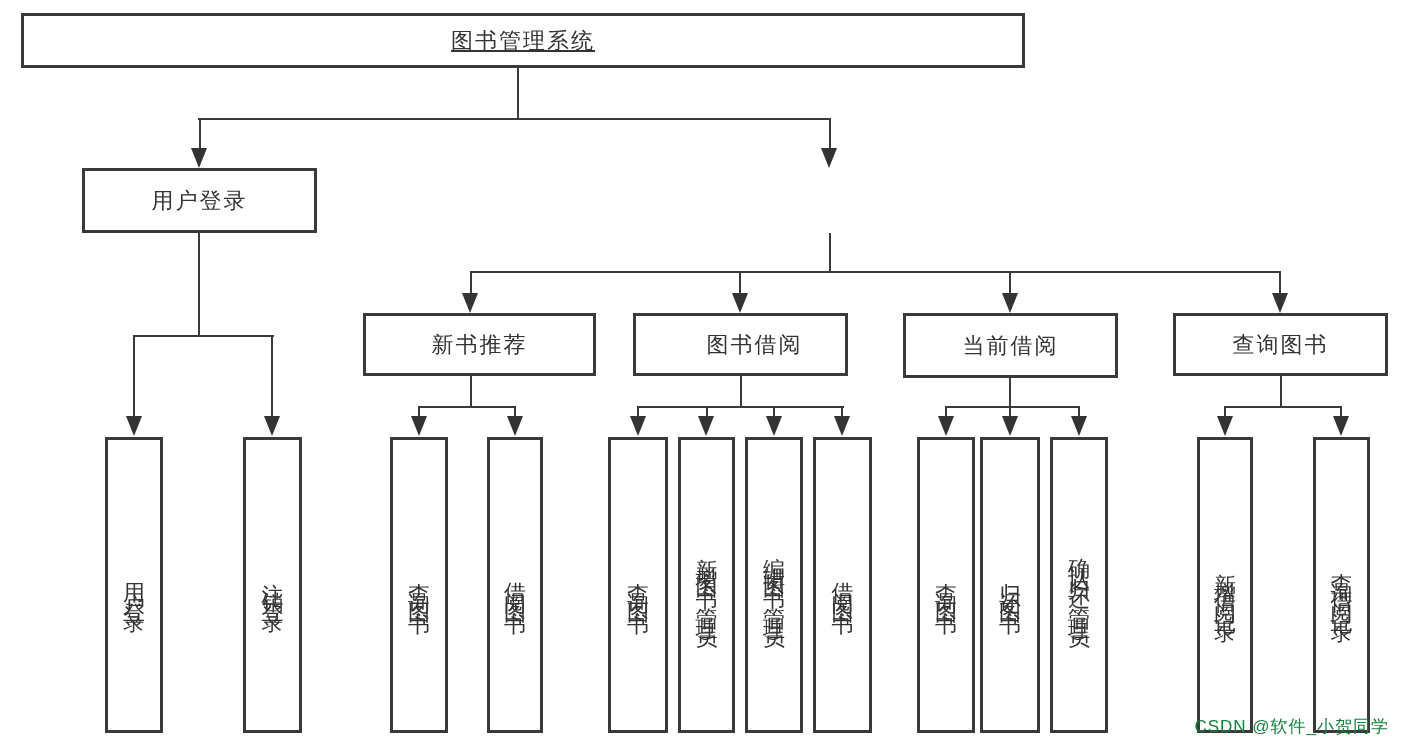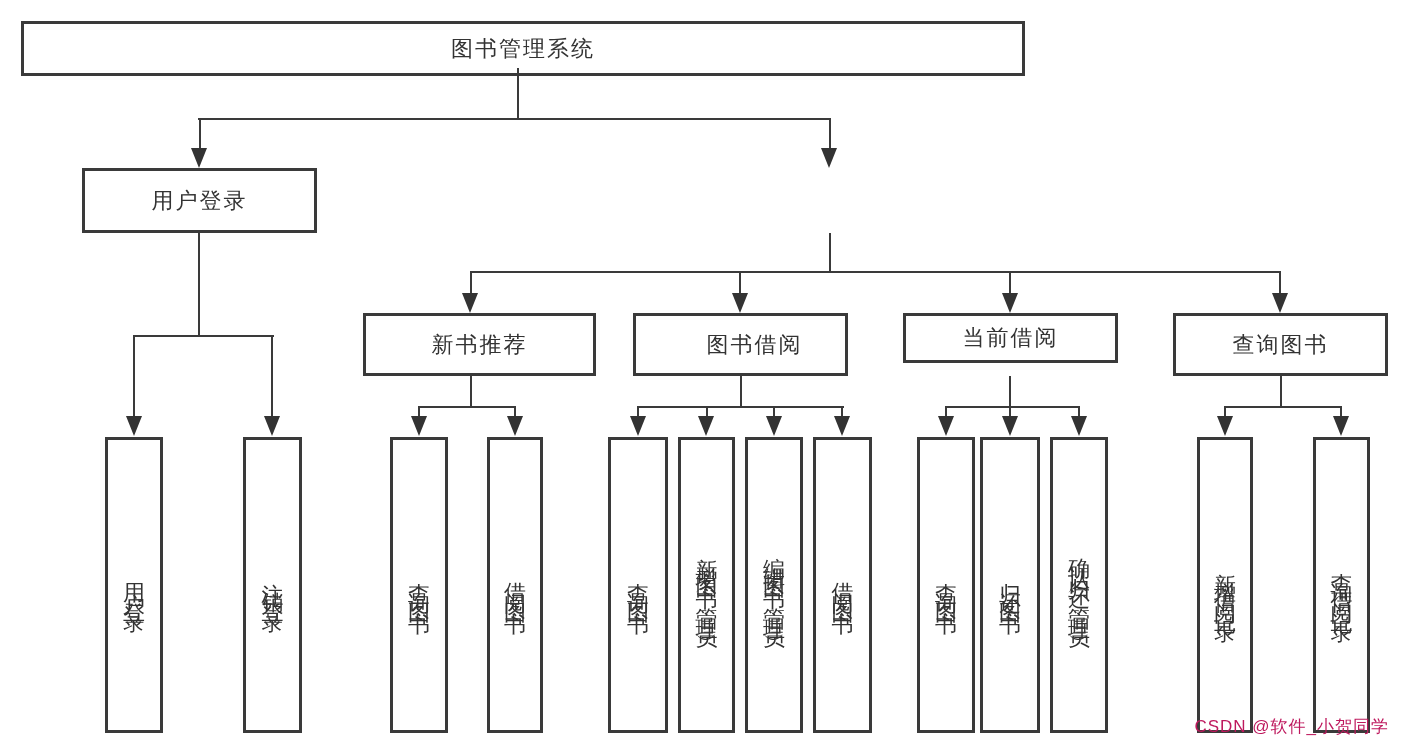--- a/index.html
+++ b/index.html
@@ -39,30 +39,30 @@
   .arrow{
     position:absolute;width:0;height:0;
     border-left:8px solid transparent;
     border-right:8px solid transparent;
     border-top:20px solid #333333;
   }
   .watermark{
     position:absolute;
     right:16px;bottom:9px;
     font-size:17px;
-    color:#be185d;
+    color:#15803d;
     letter-spacing:1px;
   }
 </style>
 </head>
 <body>
 
 <div class="canvas">
 
-  <div class="node" style="left:21px;top:21px;width:1004px;height:55px;">
+  <div class="node" style="left:21px;top:13px;width:1004px;height:55px;text-decoration:underline;">
     <span>图书管理系统</span>
   </div>
 
   <div class="vline" style="left:517px;top:68px;height:51px;"></div>
   <div class="hline" style="left:198px;top:118px;width:633px;"></div>
   <div class="vline" style="left:199px;top:118px;height:33px;"></div>
   <div class="arrow" style="left:191px;top:148px;"></div>
   <div class="vline" style="left:829px;top:118px;height:33px;"></div>
   <div class="arrow" style="left:821px;top:148px;"></div>
 
@@ -87,21 +87,21 @@
   <div class="arrow" style="left:1002px;top:293px;"></div>
   <div class="vline" style="left:1279px;top:271px;height:26px;"></div>
   <div class="arrow" style="left:1272px;top:293px;"></div>
 
   <div class="node" style="left:363px;top:313px;width:233px;height:63px;">
     <span>新书推荐</span>
   </div>
   <div class="node" style="left:633px;top:313px;width:215px;height:63px;padding-left:28px;">
     <span>图书借阅</span>
   </div>
-  <div class="node" style="left:903px;top:313px;width:215px;height:50px;">
+  <div class="node" style="left:903px;top:313px;width:215px;height:65px;">
     <span>当前借阅</span>
   </div>
   <div class="node" style="left:1173px;top:313px;width:215px;height:63px;">
     <span>查询图书</span>
   </div>
 
   <div class="vline" style="left:470px;top:376px;height:31px;"></div>
   <div class="hline" style="left:419px;top:406px;width:97px;"></div>
   <div class="vline" style="left:418px;top:406px;height:14px;"></div>
   <div class="arrow" style="left:411px;top:416px;"></div>

